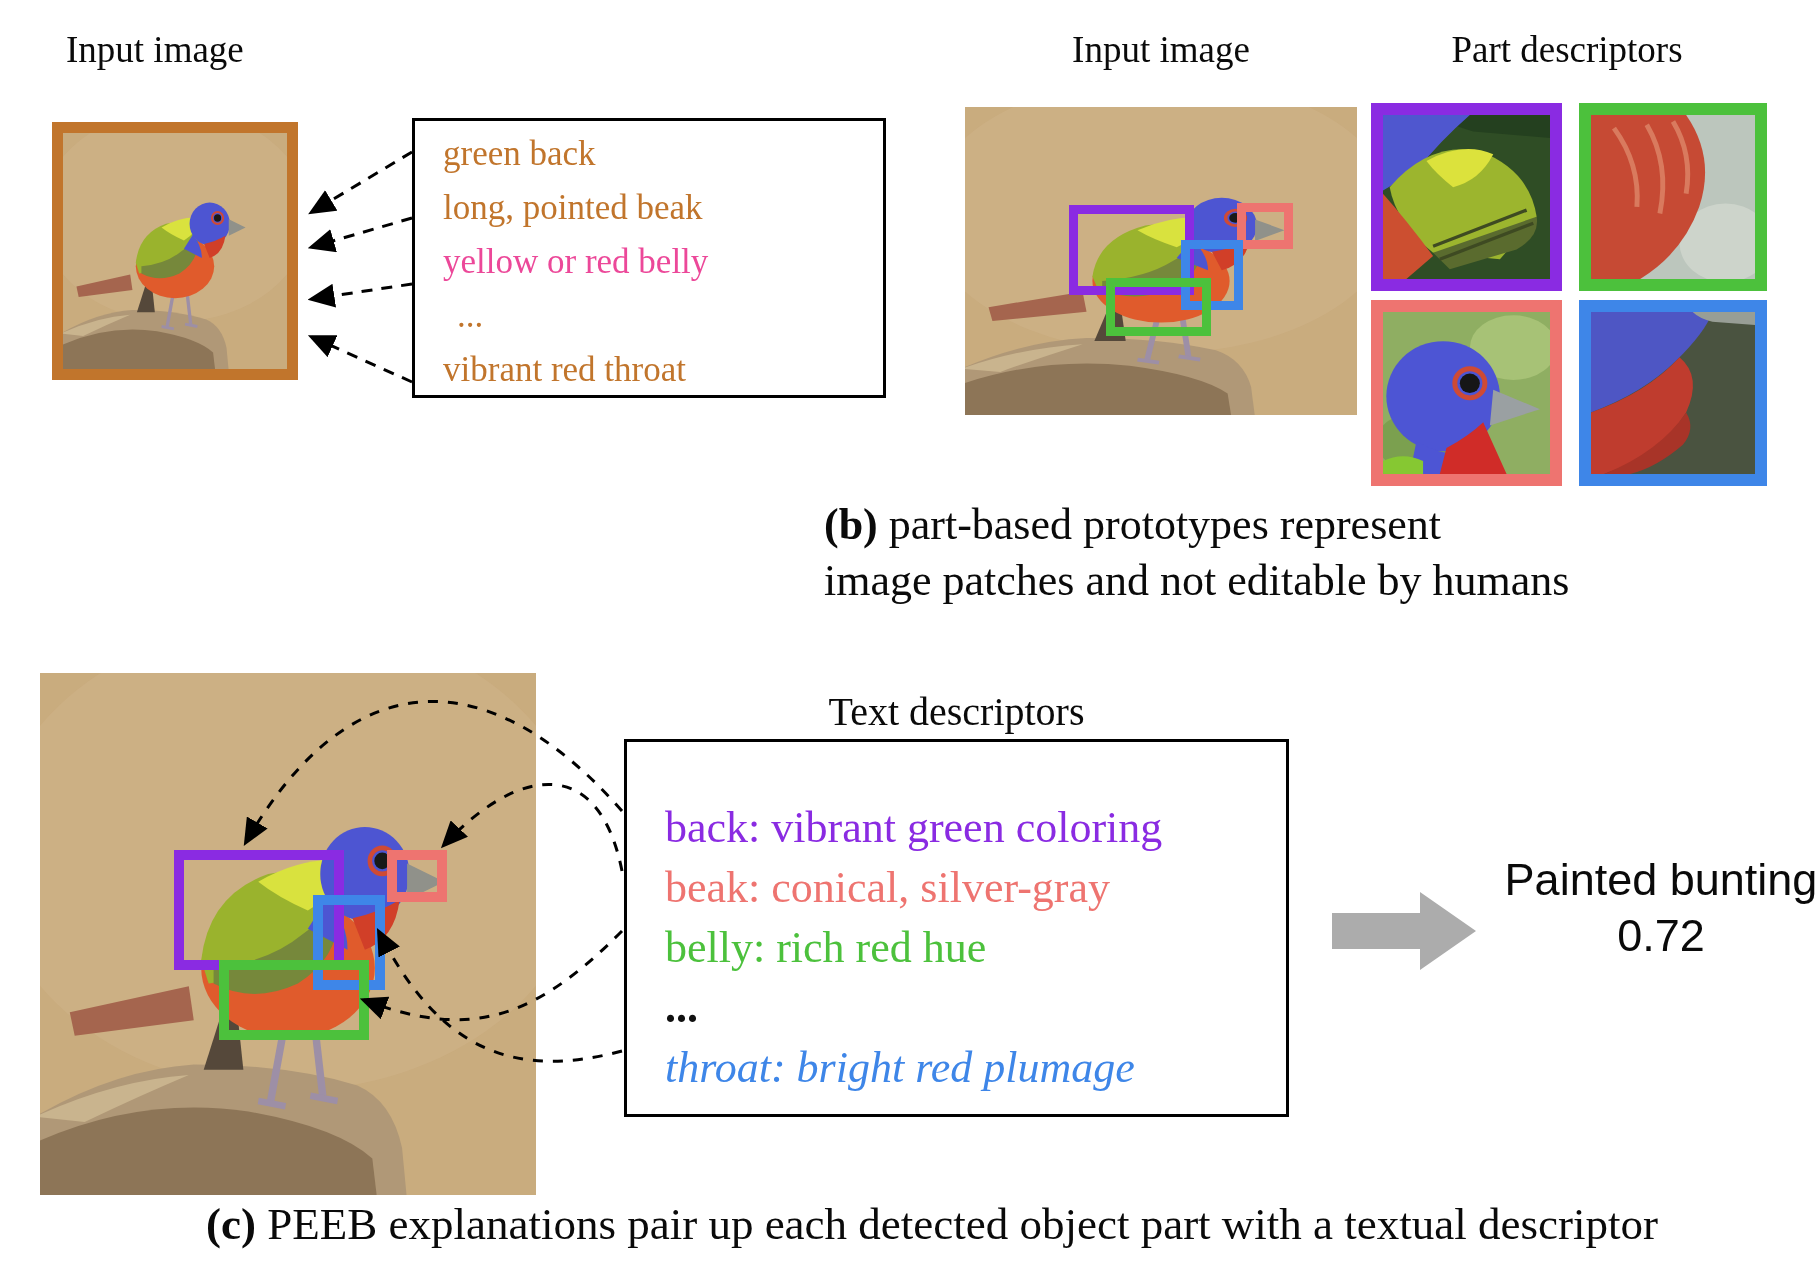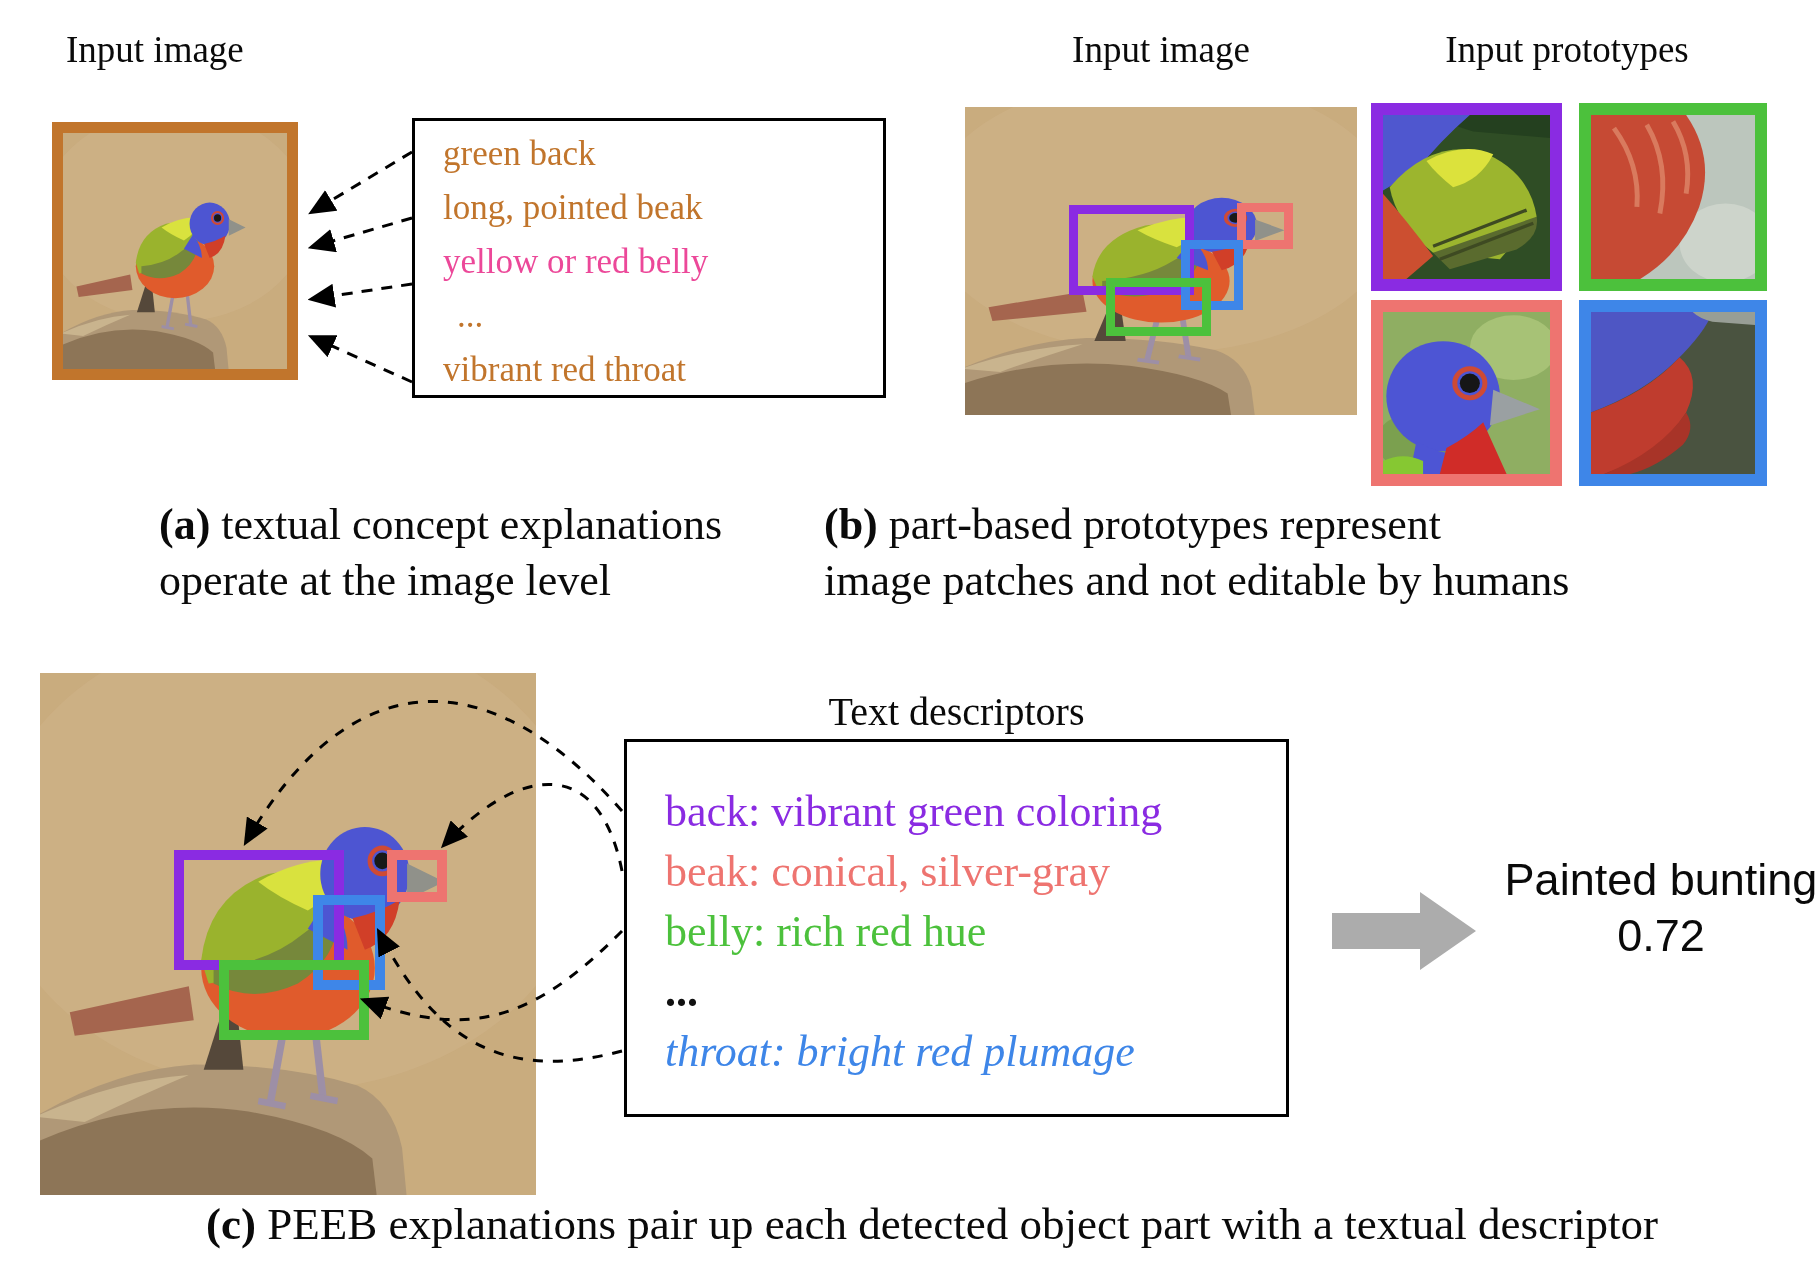--- a/index.html
+++ b/index.html
@@ -36,21 +36,21 @@
   .tile-1{left:1347px;top:103px;width:191px;height:188px;}
   .tile-2{left:1555px;top:103px;width:188px;height:188px;}
   .tile-3{left:1347px;top:300px;width:191px;height:186px;}
   .tile-4{left:1555px;top:300px;width:188px;height:186px;}
 
   
   .c-image{left:16px;top:673px;width:496px;height:522px;}
   .c-image .part-box{border-width:10px;}
   .c-header{left:600px;top:688px;width:665px;text-align:center;font-size:40px;}
   .c-box{left:600px;top:739px;width:665px;height:378px;border:3px solid #000;box-sizing:border-box;
-         padding:40px 0 0 38px;}
+         padding:56px 0 0 38px;}
   .c-line{font-size:44px;line-height:60px;white-space:nowrap;}
   .c-dots{font-weight:bold;}
   .prediction{left:1458px;top:852px;width:358px;text-align:center;
               font-family:Liberation Sans, sans-serif;font-size:45px;line-height:56px;color:#0a0a0a;}
 
   
   .overlay{position:absolute;left:0;top:0;width:1816px;height:1264px;pointer-events:none;}
 </style>
 </head>
 <body>
@@ -131,27 +131,23 @@
   </div>
 
   <div class="abs a-box">
     <div class="a-line" style="color: rgb(193, 117, 44);">green back</div>
     <div class="a-line" style="color: rgb(193, 117, 44);">long, pointed beak</div>
     <div class="a-line" style="color: #ec4899;">yellow or red belly</div>
     <div class="a-line a-dots" style="color: rgb(193, 117, 44);">...</div>
     <div class="a-line" style="color: rgb(193, 117, 44);">vibrant red throat</div>
   </div>
 
-  <div class="abs caption cap-a">
-    <div><span class="cap-tag">(a)</span> <span>textual concept explanations</span></div>
-    <div>operate at the image level</div>
-  </div>
 
   <div class="abs hdr b-input-label">Input image</div>
-  <div class="abs hdr b-proto-label">Input prototypes</div>
+  <div class="abs hdr b-proto-label">Part descriptors</div>
 
   <div class="abs b-image">
     <svg viewBox="0 0 200 200" preserveAspectRatio="none">
         <use href="#bird-scene"></use>
       </svg>
     <div class="part-box" style="left: 104px; top: 98px; width: 125px; height: 90px; border-color: rgb(138, 43, 226);"></div>
     <div class="part-box" style="left: 272px; top: 96px; width: 56px; height: 46px; border-color: rgb(238, 116, 112);"></div>
     <div class="part-box" style="left: 216px; top: 133px; width: 62px; height: 70px; border-color: rgb(62, 134, 232);"></div>
     <div class="part-box" style="left: 141px; top: 171px; width: 105px; height: 58px; border-color: rgb(76, 193, 60);"></div>
   </div>

